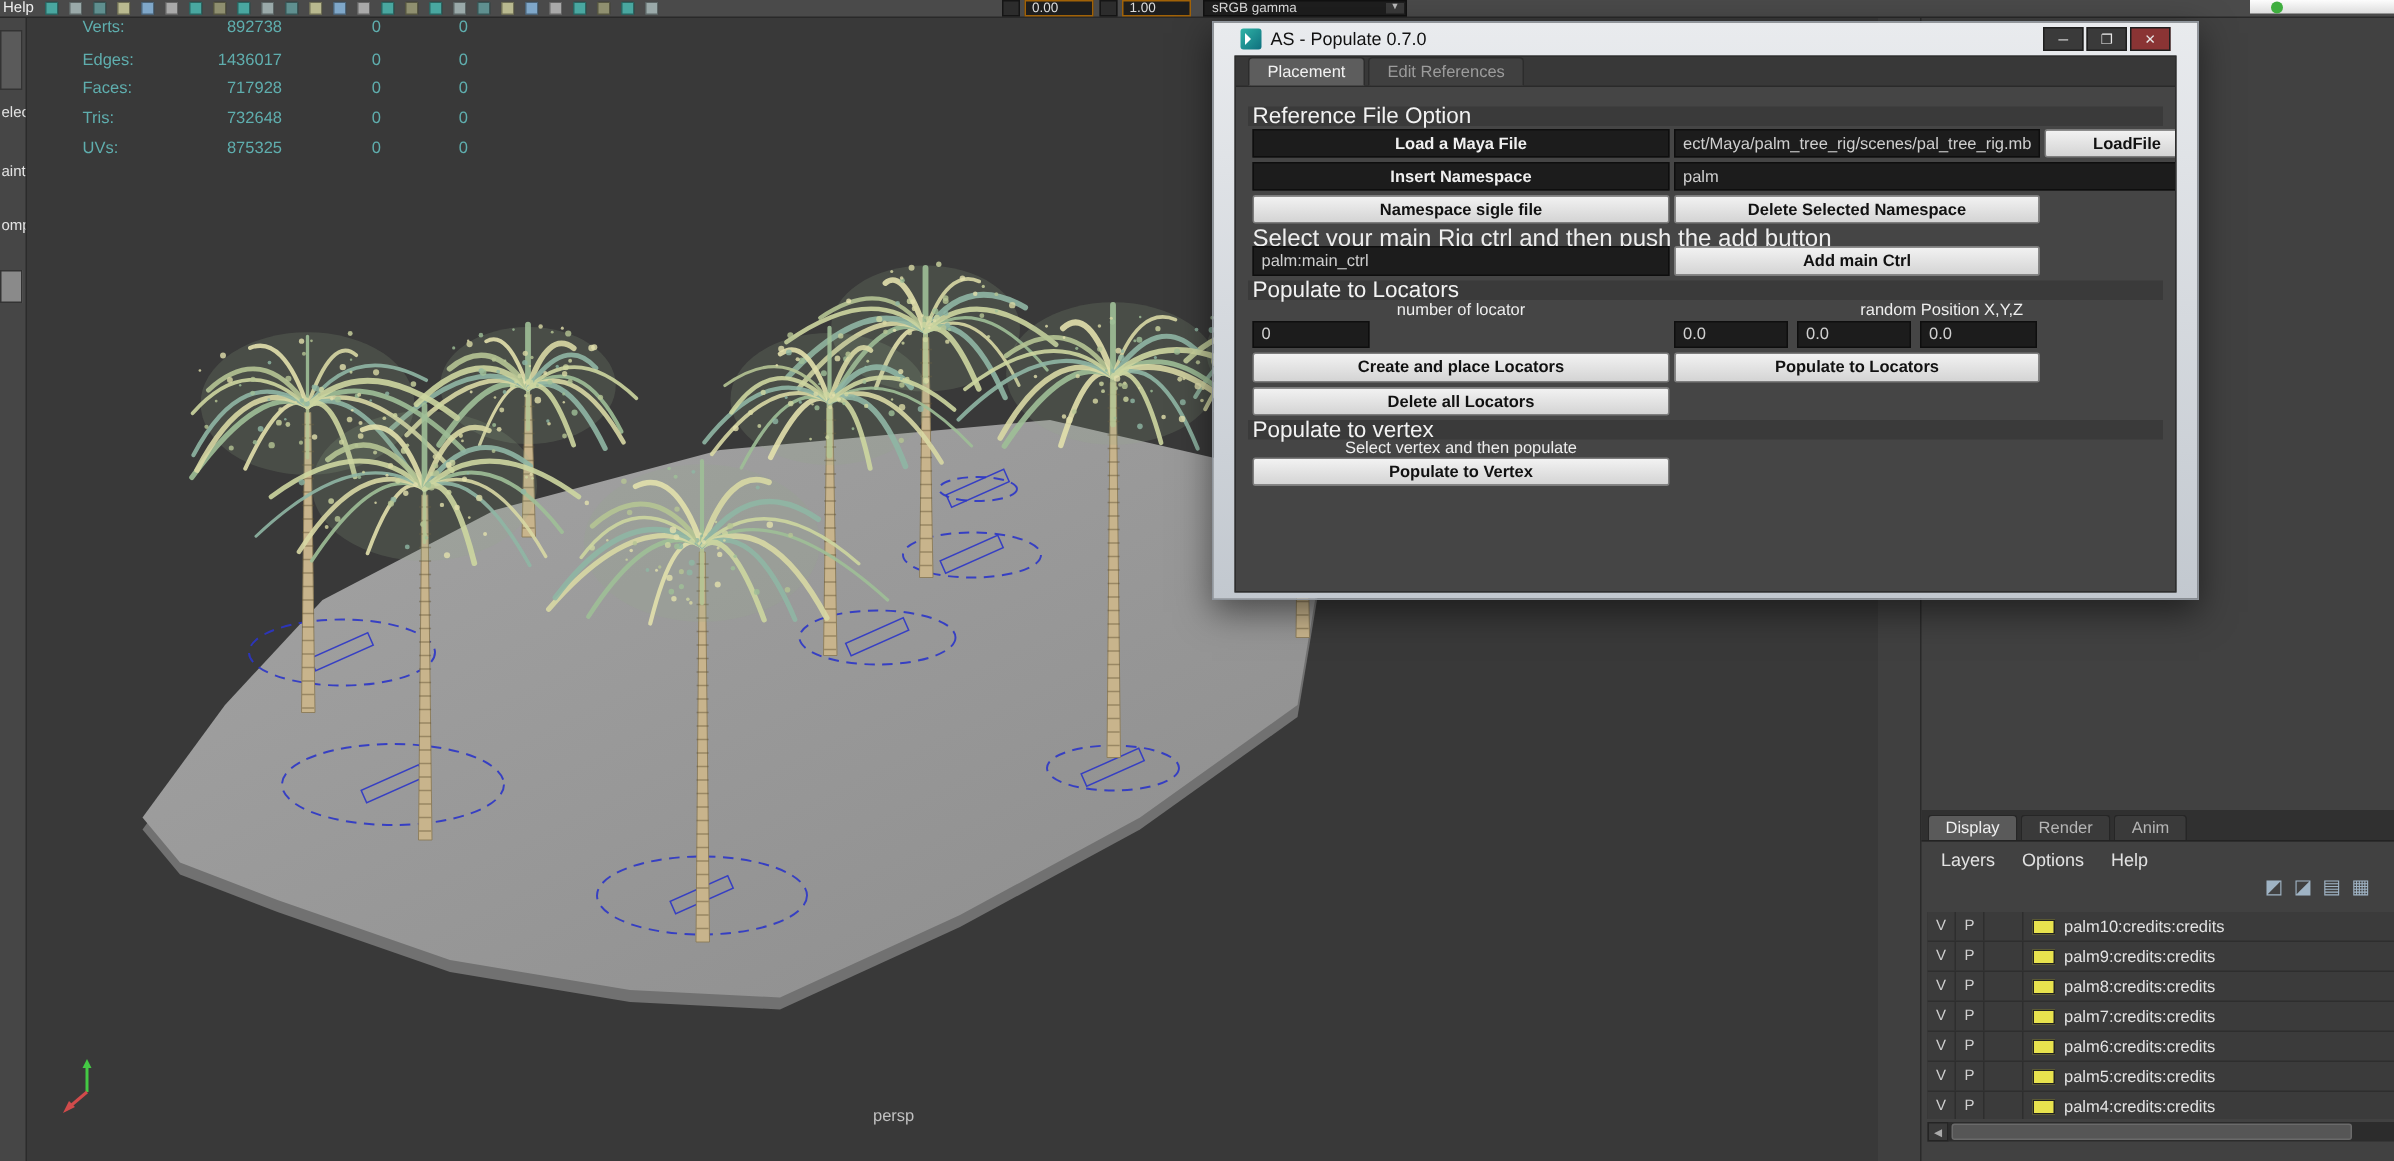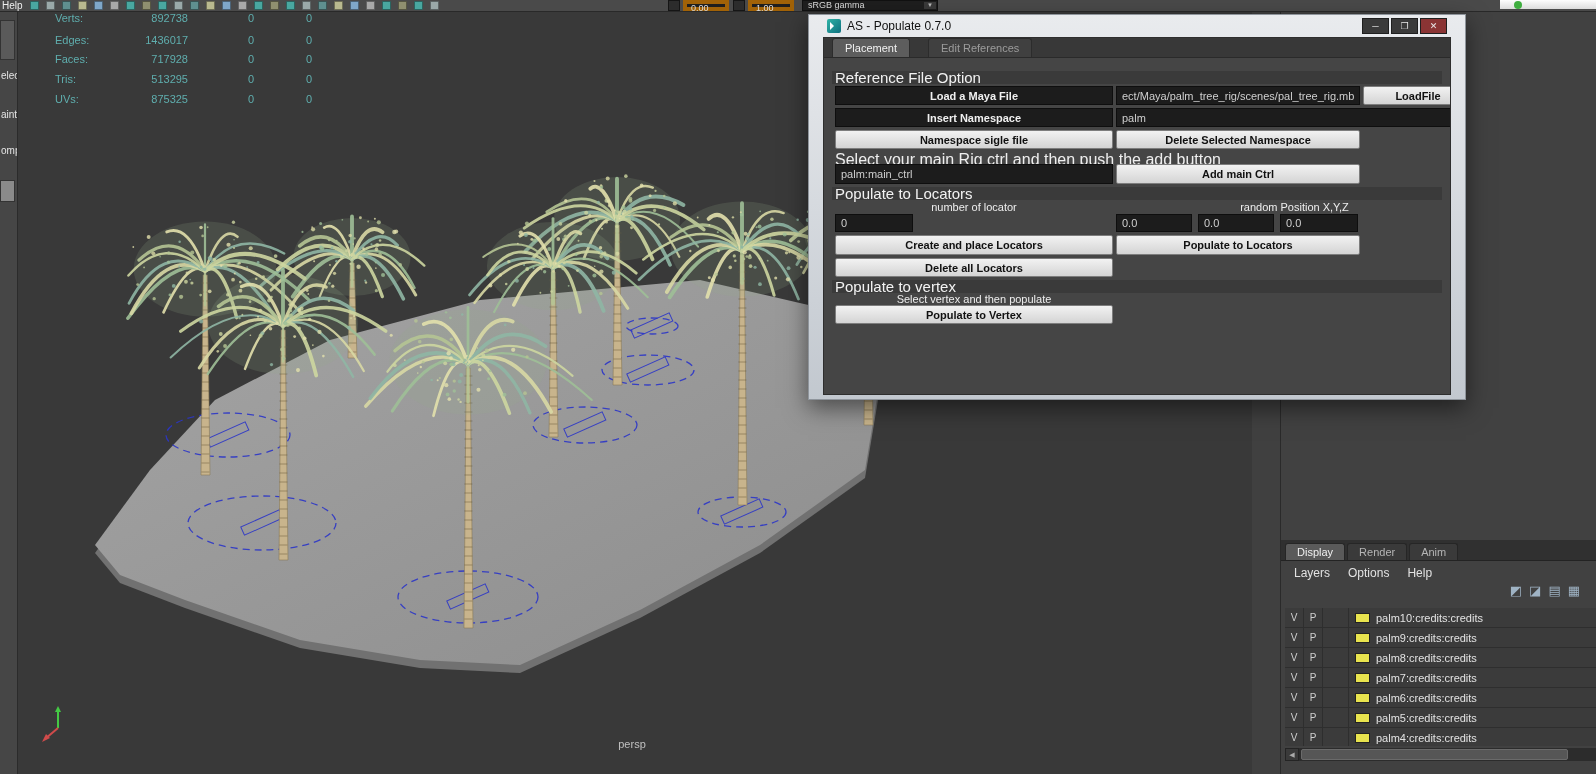--- a/index.html
+++ b/index.html
@@ -4,42 +4,42 @@
 <style>
   *{margin:0;padding:0;box-sizing:border-box}
   html,body{width:1596px;height:774px;overflow:hidden}
   body{position:relative;background:#404040;font-family:"Liberation Sans",sans-serif;color:#ddd}
 
   
   .topbar{position:absolute;left:0;top:0;width:1596px;height:12px;background:#4a4a4a;border-bottom:1px solid #292929;z-index:3}
   .help-frag{position:absolute;left:2px;top:0;font-size:10px;color:#eee}
   .tb-icons{position:absolute;left:30px;top:1px;display:flex;gap:7px}
   .tb-icon{width:9px;height:9px;border-radius:1px;border:1px solid rgba(0,0,0,.4)}
-  .tb-field{position:absolute;top:0;height:11px;background:#1e1e1e;border:4px solid #a16207;color:#ddd;font-size:9px;line-height:9px;padding:0 4px}
+  .tb-field{position:absolute;top:0;height:11px;background:#1e1e1e;border:1px solid #a16207;color:#ddd;font-size:9px;line-height:9px;padding:0 4px}
   .tb-mini{position:absolute;top:0;width:12px;height:11px;background:#2c2c2c;border:1px solid #151515}
   .tb-dd{position:absolute;top:0;height:11px;background:#1e1e1e;border:1px solid #111;color:#ddd;font-size:9px;line-height:9px;padding:0 16px 0 5px}
   .tb-dd .arr{position:absolute;right:1px;top:1px;width:12px;height:7px;background:#3a3a3a;color:#bbb;font-size:6px;line-height:7px;text-align:center}
   .tr-frag{position:absolute;right:0;top:0;width:96px;height:9px;background:linear-gradient(#fdfdfd,#dcdcdc);z-index:2}
   .tr-frag .dot{position:absolute;left:14px;top:1px;width:8px;height:8px;border-radius:50%;background:#3fae3f}
 
   
   .leftstrip{position:absolute;left:0;top:12px;width:18px;height:762px;background:#464646;border-right:1px solid #2b2b2b;z-index:2;overflow:hidden}
   .ls-frag{position:absolute;left:1px;font-size:10px;color:#e4e4e4;white-space:nowrap}
   .ls-box{position:absolute;left:0;width:15px;background:#5a5a5a;border:1px solid #333}
 
   
   .viewport{position:absolute;left:18px;top:12px;width:1234px;height:762px;background:#393939;z-index:1;overflow:hidden}
   .viewport svg{position:absolute;left:0;top:0}
   .hud{position:absolute;left:0;top:0;font-size:11px;color:#5faeae;z-index:2}
   .hud-row{position:absolute;left:37px;height:14px;white-space:nowrap}
   .hud-label{display:inline-block;width:58px}
   .hud-v1{display:inline-block;width:75px;text-align:right}
   .hud-v2{display:inline-block;width:66px;text-align:right}
   .hud-v3{display:inline-block;width:58px;text-align:right}
-  .persp-label{position:absolute;left:564px;top:726px;width:100px;text-align:center;font-size:11px;color:#c0c0c0;z-index:2}
+  .persp-label{position:absolute;left:564px;top:726px;width:100px;font-size:11px;color:#c0c0c0;z-index:2}
 
   
   .rightpanel{position:absolute;left:1280px;top:12px;width:344px;height:762px;background:#414141;border-left:1px solid #2a2a2a;z-index:2}
   .le-tabs{position:absolute;left:0;top:528px;width:100%;height:21px;background:#303030;border-bottom:1px solid #232323;display:flex;align-items:flex-end;padding-left:4px;gap:2px}
   .le-tab{font-size:11px;color:#b5b5b5;background:#3a3a3a;border:1px solid #262626;border-bottom:none;padding:2px 11px;border-radius:3px 3px 0 0}
   .le-tab.active{background:#5a5a5a;color:#f0f0f0}
   .le-menu{position:absolute;left:0;top:551px;width:100%;height:19px;display:flex;gap:18px;padding-left:13px;align-items:center}
   .le-menu span{font-size:12px;color:#e2e2e2}
   .le-icons{position:absolute;right:44px;top:571px;display:flex;gap:7px}
   .le-ic{font-size:13px;color:#9fb3c4;line-height:16px}
@@ -59,21 +59,21 @@
   
   .dialog{position:absolute;left:808px;top:14px;width:658px;height:386px;background:linear-gradient(#e9ebee,#c2c8cf);border:1px solid #8f959c;box-shadow:0 8px 22px rgba(0,0,0,.5);z-index:10;padding:0 14px 3px}
   .titlebar{height:22px;display:flex;align-items:center;padding:0 4px;position:relative}
   .dlg-icon{width:14px;height:14px;border-radius:2px;background:linear-gradient(135deg,#2fb3a6,#0e6f7e);margin-right:6px;position:relative}
   .dlg-icon:after{content:"";position:absolute;left:3px;top:3px;border-left:4px solid #fff;border-top:4px solid transparent;border-bottom:4px solid transparent}
   .dlg-title{font-size:12px;color:#111}
   .winbtns{position:absolute;right:4px;top:3px;display:flex;gap:2px}
   .winbtn{width:27px;height:16px;background:#3a3a3a;border:1px solid #1f1f1f;color:#e8e8e8;font-size:9px;line-height:14px;text-align:center}
   .winbtn.close{background:#8a3434}
   .dlg-inner{position:relative;background:#454545;border:1px solid #2e2e2e;height:358px;overflow:hidden}
-  .dlg-tabs{position:absolute;left:0;top:0;width:100%;height:20px;background:#383838;border-bottom:1px solid #2a2a2a;display:flex;align-items:flex-end;padding-left:8px;gap:18px}
+  .dlg-tabs{position:absolute;left:0;top:0;width:100%;height:20px;background:#383838;border-bottom:1px solid #2a2a2a;display:flex;align-items:flex-end;padding-left:8px;gap:2px}
   .dlg-tab{font-size:11px;color:#9c9c9c;padding:3px 12px;background:#404040;border:1px solid #2c2c2c;border-bottom:none;border-radius:3px 3px 0 0}
   .dlg-tab.active{background:#5d5d5d;color:#f2f2f2}
   .sec-header{position:absolute;left:8px;right:8px;height:13px;background:#3a3a3a;color:#f2f2f2;font-size:15px;line-height:13px;padding-left:3px}
   .d-label{position:absolute;background:#1c1c1c;border:1px solid #0e0e0e;color:#f0f0f0;font-size:11px;font-weight:bold;text-align:center;display:flex;align-items:center;justify-content:center}
   .d-field{position:absolute;background:#1c1c1c;border:1px solid #0e0e0e;color:#cfcfcf;font-size:11px;display:flex;align-items:center;padding-left:5px;white-space:nowrap;overflow:hidden}
   .l-btn{position:absolute;background:linear-gradient(#f2f2f2,#d4d4d4);border:1px solid #7d7d7d;border-radius:2px;color:#111;font-size:11px;font-weight:bold;display:flex;align-items:center;justify-content:center}
   .c-lbl{position:absolute;color:#eee;font-size:11px;text-align:center}
   .i-lbl{position:absolute;color:#eee;font-size:16px;white-space:nowrap}
 </style>
 </head>
@@ -864,21 +864,21 @@
       <circle cx="449.79614229595006" cy="345.1860329932488" r="0.8209368553110105" fill="#8fb6a4" opacity="0.8"></circle>
       <line x1="40" y1="716" x2="40" y2="698" stroke="#44c944" stroke-width="2"></line>
       <polygon points="40,694 37,700 43,700" fill="#44c944"></polygon>
       <line x1="40" y1="716" x2="27" y2="727" stroke="#d04b4b" stroke-width="2"></line>
       <polygon points="24,730 28,722 32,726" fill="#d04b4b"></polygon>
     </svg>
   <div class="hud">
     <div class="hud-row" style="top:0"><span class="hud-label">Verts:</span><span class="hud-v1">892738</span><span class="hud-v2">0</span><span class="hud-v3">0</span></div>
     <div class="hud-row" style="top:22px"><span class="hud-label">Edges:</span><span class="hud-v1">1436017</span><span class="hud-v2">0</span><span class="hud-v3">0</span></div>
     <div class="hud-row" style="top:41px"><span class="hud-label">Faces:</span><span class="hud-v1">717928</span><span class="hud-v2">0</span><span class="hud-v3">0</span></div>
-    <div class="hud-row" style="top:61px"><span class="hud-label">Tris:</span><span class="hud-v1">513295</span><span class="hud-v2">0</span><span class="hud-v3">0</span></div>
+    <div class="hud-row" style="top:61px"><span class="hud-label">Tris:</span><span class="hud-v1">732648</span><span class="hud-v2">0</span><span class="hud-v3">0</span></div>
     <div class="hud-row" style="top:81px"><span class="hud-label">UVs:</span><span class="hud-v1">875325</span><span class="hud-v2">0</span><span class="hud-v3">0</span></div>
   </div>
   <div class="persp-label">persp</div>
 </div>
 
 <div class="rightpanel">
   <div class="le-tabs">
     <div class="le-tab active">Display</div>
     <div class="le-tab">Render</div>
     <div class="le-tab">Anim</div>

